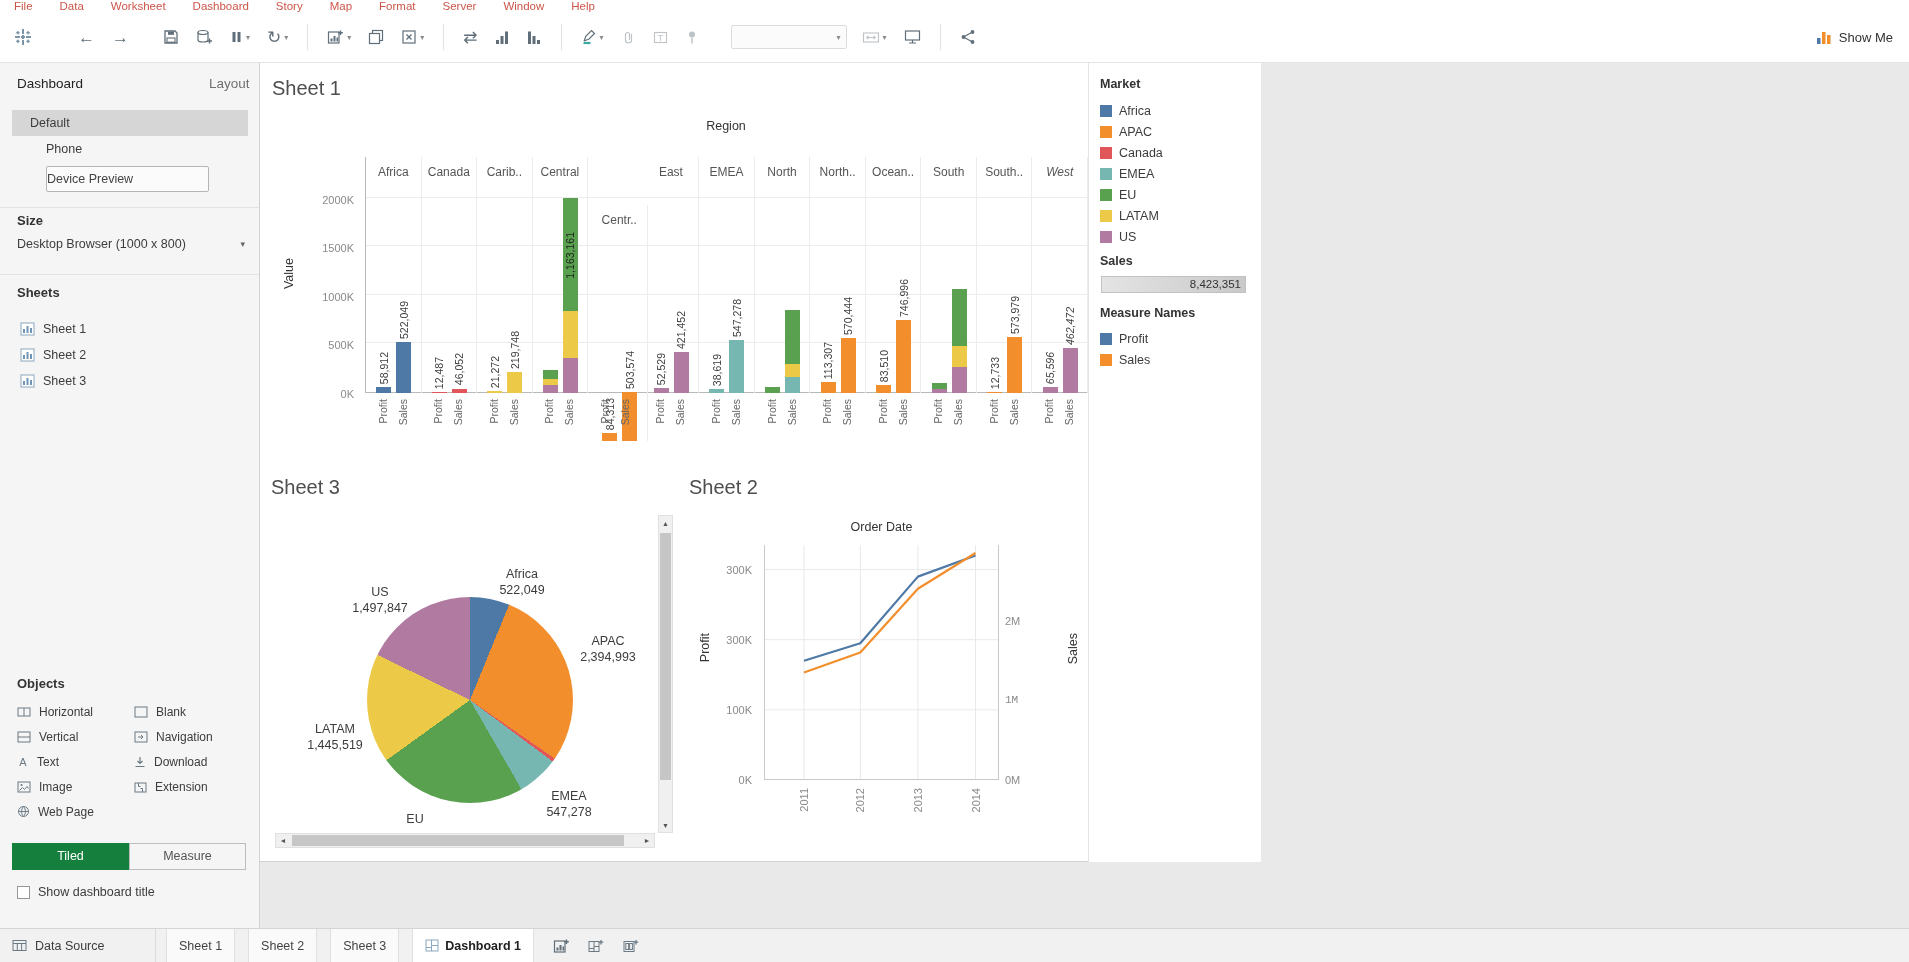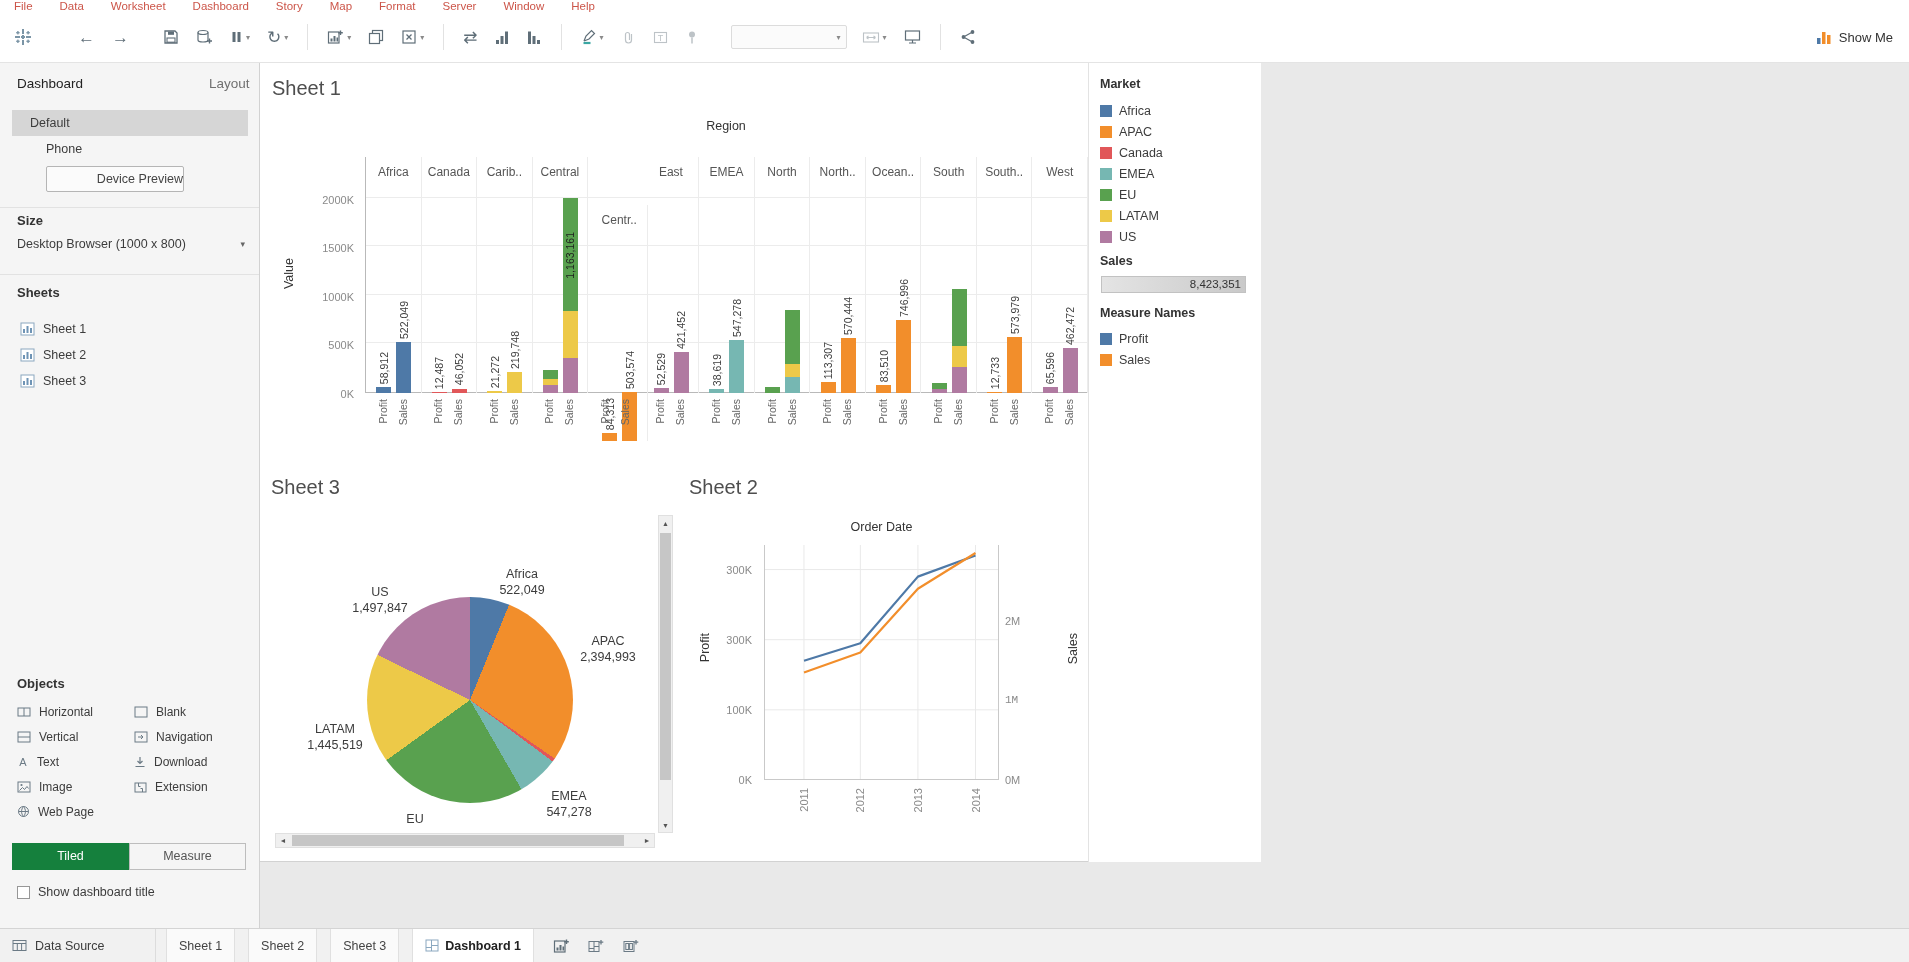--- a/index.html
+++ b/index.html
@@ -25,21 +25,21 @@
 
 
 .sidebar{position:absolute;left:0;top:63px;width:260px;height:865px;background:#f5f5f5;border-right:1px solid #d2d2d2}
 .sb-tabs{position:absolute;left:0;top:0;width:100%;height:40px;display:flex;align-items:center}
 .sb-tab{font-size:13.5px;color:#707070;padding:0 14px}
 .sb-tab.active{color:#232323;padding-left:17px}
 .sb-tabsep{width:1px;height:18px;background:#dcdcdc;margin-left:98px}
 .sb-row{position:absolute;left:12px;width:236px;height:26px;line-height:26px;padding-left:18px;color:#3c3c3c}
 .sb-row.selected{background:#d6d6d6}
 .sb-row.phone{padding-left:34px}
-.device-btn{position:absolute;left:46px;top:103px;width:138px;height:26px;border:1px solid #b5b5b5;border-radius:2px;background:#fbfbfb;text-align:right;line-height:24px;color:#444}
+.device-btn{position:absolute;left:46px;top:103px;width:163px;height:26px;border:1px solid #b5b5b5;border-radius:2px;background:#fbfbfb;text-align:left;line-height:24px;color:#444}
 .sb-div{position:absolute;left:0;width:100%;height:1px;background:#e2e2e2}
 .sb-header{position:absolute;left:17px;font-weight:bold;font-size:13px;color:#333}
 .size-select{position:absolute;left:17px;top:174px;width:228px;display:flex;justify-content:space-between;align-items:center;color:#3c3c3c}
 .size-select .caret{font-size:9px;color:#666}
 #sheet-list{position:absolute;left:20px;top:253px;width:220px}
 .sheet-row{display:flex;align-items:center;gap:8px;height:26px;color:#3c3c3c}
 .obj-col{position:absolute;top:636px;width:116px}
 #obj-left{left:17px}
 #obj-right{left:134px}
 .obj-row{display:flex;align-items:center;gap:8px;height:25px;font-size:12px;color:#3c3c3c}
@@ -577,21 +577,21 @@
               <div class="s1-seg" style="left: 30.2662px; bottom: 26.2286px; width: 15px; height: 20.8857px; background: rgb(237, 201, 72);"></div>
               <div class="s1-seg" style="left: 30.2662px; bottom: 47.1143px; width: 15px; height: 56.8286px; background: rgb(89, 161, 79);"></div>
             </div>
             <div class="s1-col" style="left: 610.923px; width: 55.5385px;">
               <div class="s1-colhead">South..</div>
               <div class="s1-seg" style="left: 10.2723px; bottom: 0px; width: 15px; height: 1.23692px; background: rgb(242, 142, 43);"></div>
               <div class="s1-barlabel" style="bottom: 4.23692px; left: 10.7723px;">12,733</div>
               <div class="s1-seg" style="left: 30.2662px; bottom: 0px; width: 15px; height: 55.758px; background: rgb(242, 142, 43);"></div>
               <div class="s1-barlabel" style="bottom: 58.758px; left: 30.7662px;">573,979</div>
             </div>
-            <div class="s1-col" style="left: 666.462px; width: 55.5385px;">
+            <div class="s1-col" style="left: 666.462px; width: 55.5385px; font-style: italic;">
               <div class="s1-colhead">West</div>
               <div class="s1-seg" style="left: 10.2723px; bottom: 0px; width: 15px; height: 6.37218px; background: rgb(176, 122, 161);"></div>
               <div class="s1-barlabel" style="bottom: 9.37218px; left: 10.7723px;">65,596</div>
               <div class="s1-seg" style="left: 30.2662px; bottom: 0px; width: 15px; height: 44.9259px; background: rgb(176, 122, 161);"></div>
               <div class="s1-barlabel" style="bottom: 47.9259px; left: 30.7662px;">462,472</div>
             </div>
           </div>
         <div id="s1-xlabels">
             <div class="s1-mlabel" style="left: 10.7723px;">Profit</div>
             <div class="s1-mlabel" style="left: 30.7662px;">Sales</div>

